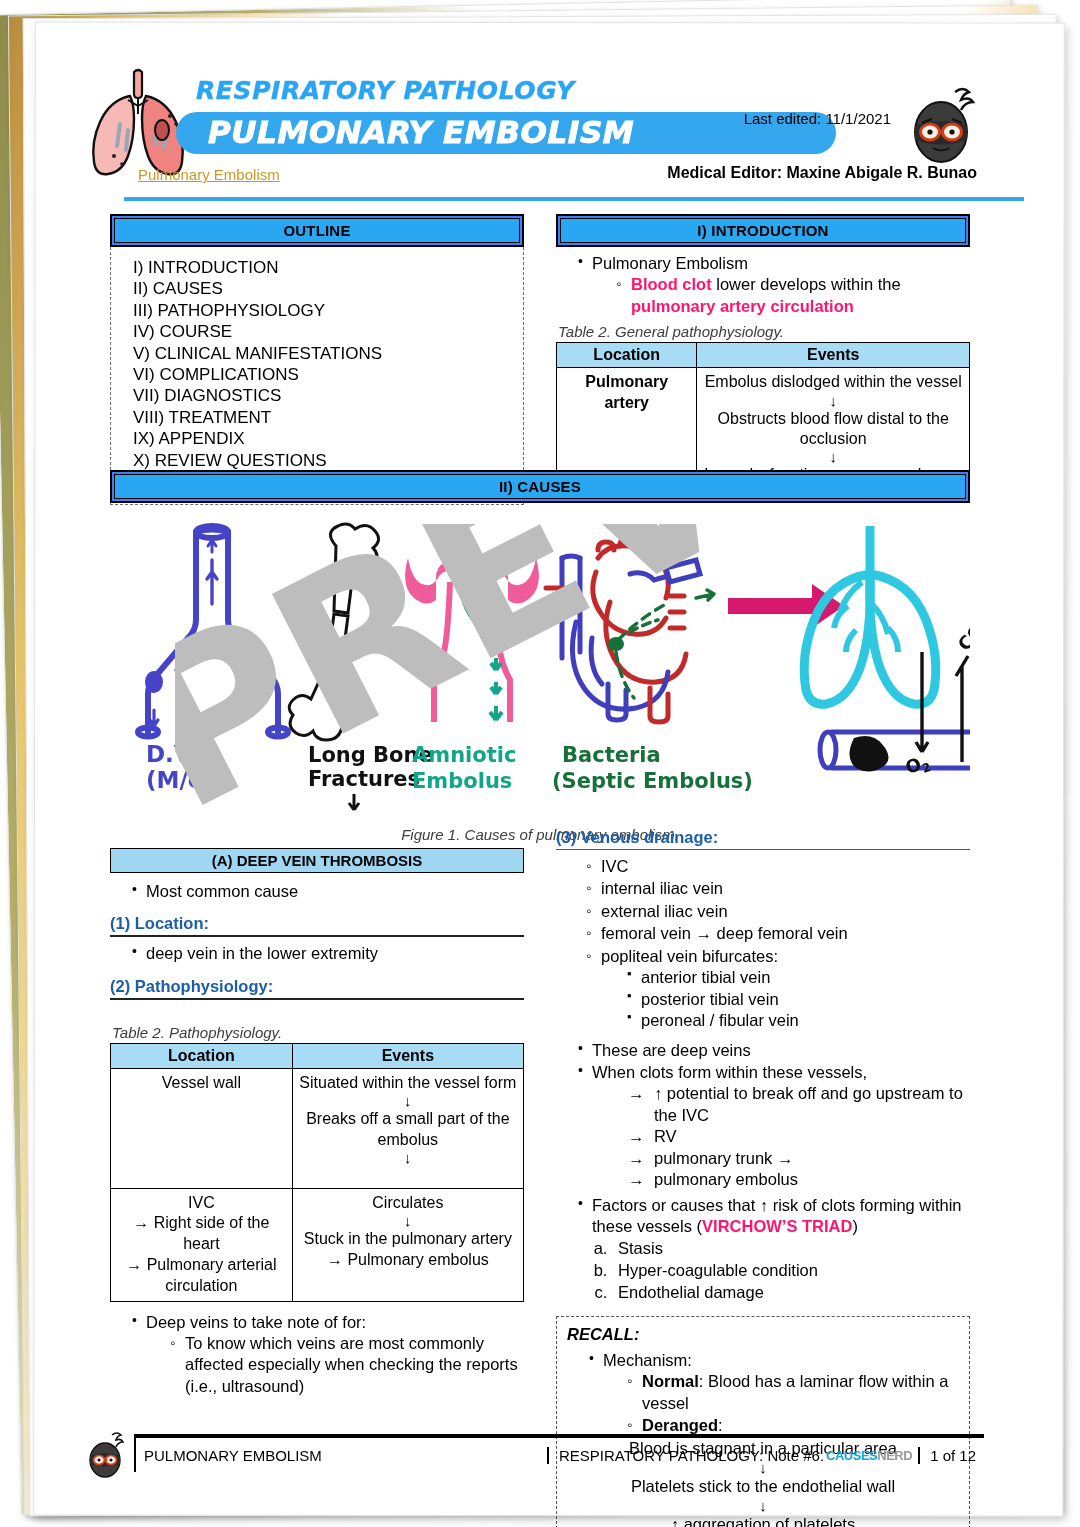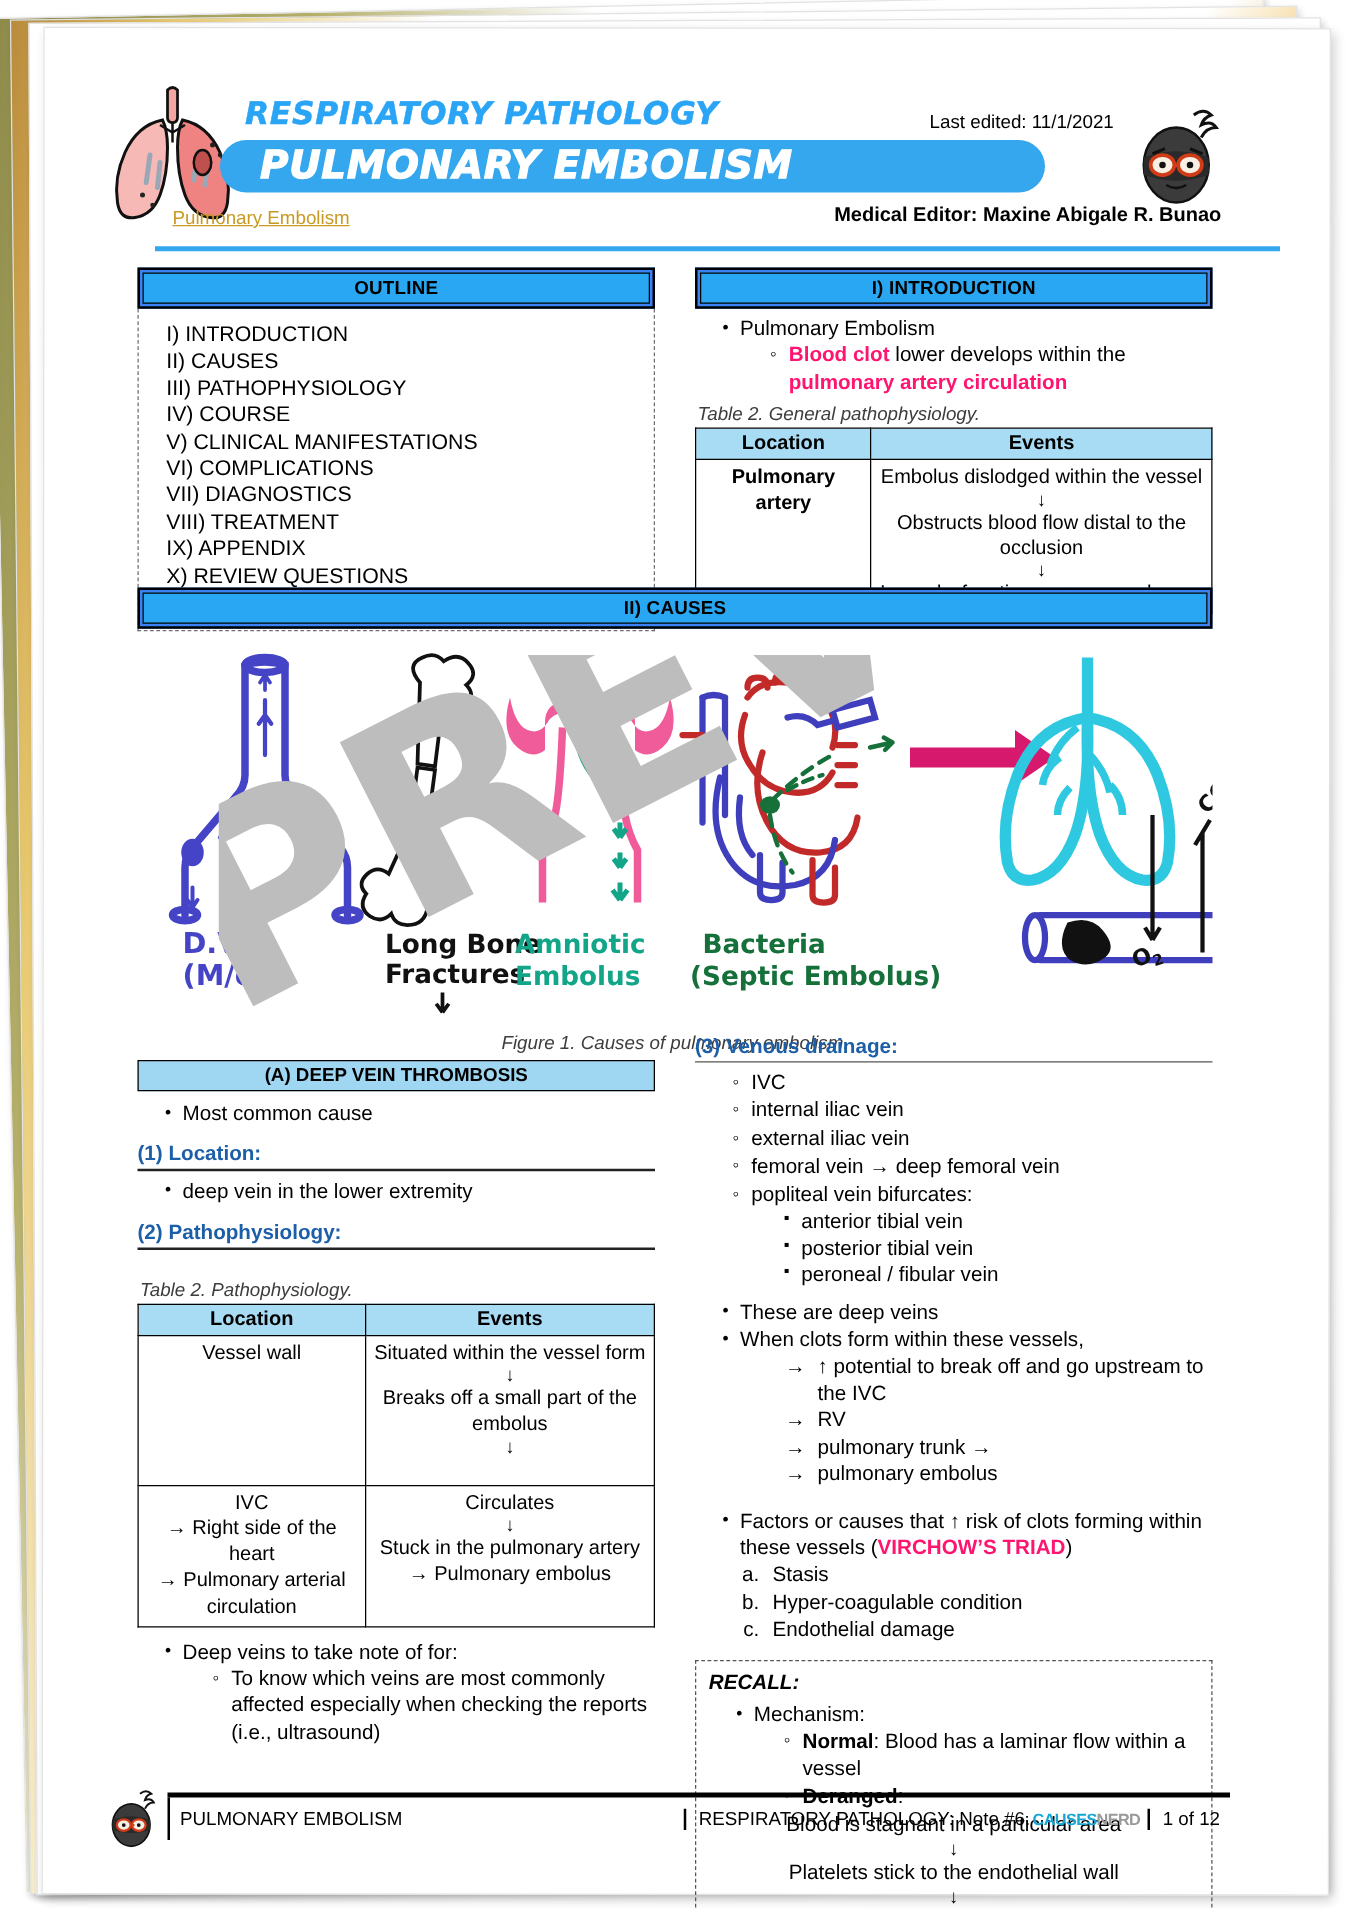--- a/index.html
+++ b/index.html
@@ -61,21 +61,21 @@
     background: #35a7ef; border-radius: 21px;
   }
   .title-text {
     position: absolute; left: 130px; top: 60px;
     font-family: "DejaVu Sans", sans-serif;
     font-size: 31px; font-weight: 700; font-style: italic;
     letter-spacing: 0.6px; color: #ffffff; text-transform: uppercase;
     -webkit-text-stroke: 1px #ffffff;
   }
   .last-edited {
-    position: absolute; right: 92px; top: 35px;
+    position: absolute; right: 92px; top: 56px;
     font-size: 15px; color: #000;
   }
   .ninja-head { position: absolute; right: 4px; top: 32px; width: 74px; height: 78px; }
   .crumb {
     position: absolute; left: 60px; top: 112px;
     font-size: 15px; color: #c99a23; text-decoration: underline;
   }
   .editor {
     position: absolute; right: 6px; top: 110px;
     font-size: 16px; font-weight: 700; color: #000;
@@ -484,21 +484,21 @@
             <span>When clots form within these vessels,</span>
             <ul class="arrow">
               <li>↑ potential to break off and go upstream to the IVC</li>
               <li>RV</li>
               <li>pulmonary trunk →</li>
               <li>pulmonary embolus</li>
             </ul>
           </li>
         </ul>
 
-        <ul class="lvl1" style="margin-top:16px">
+        <ul class="lvl1" style="margin-top:4px">
           <li>
             <span>Factors or causes that ↑ risk of clots forming within these vessels (</span><span class="pink-b">VIRCHOW’S TRIAD</span><span>)</span>
           </li>
         </ul>
         <ol class="alpha">
           <li>Stasis</li>
           <li>Hyper-coagulable condition</li>
           <li>Endothelial damage</li>
         </ol>
       </div>

